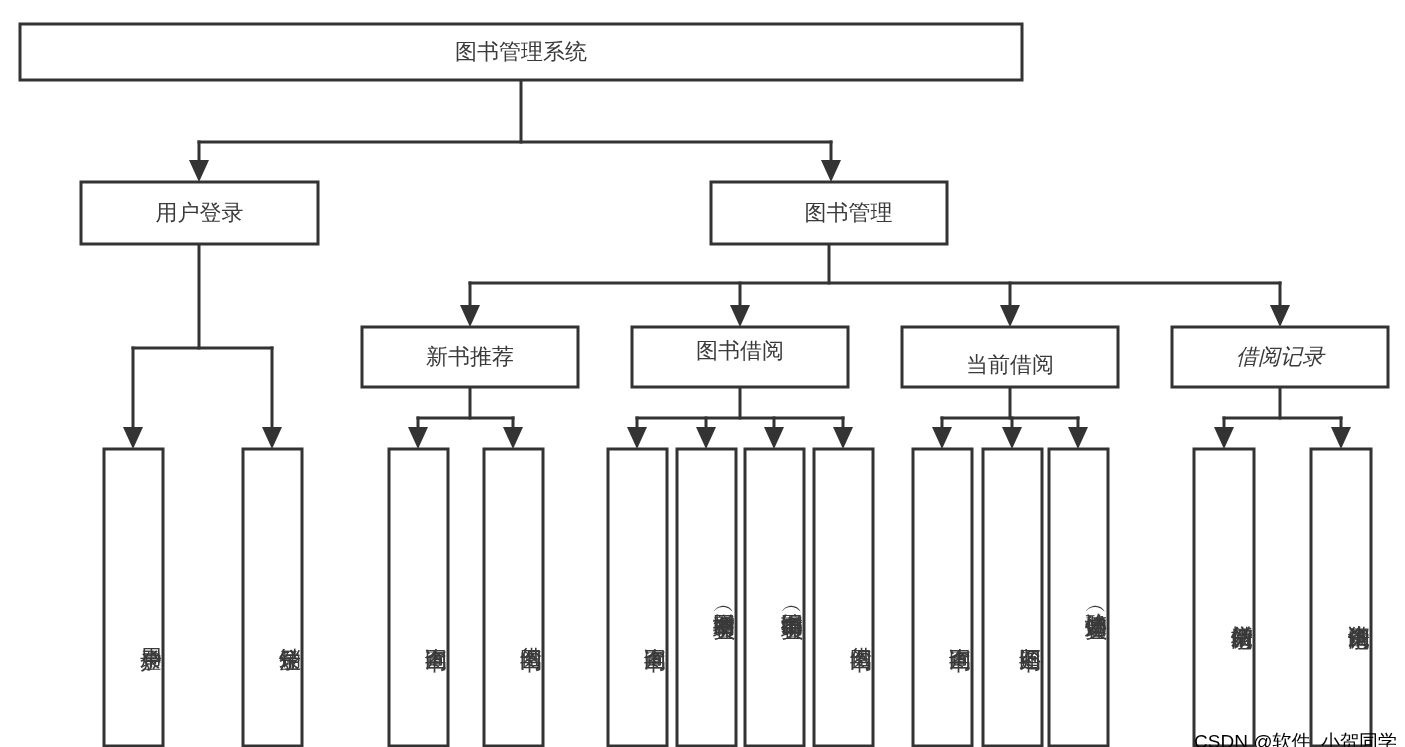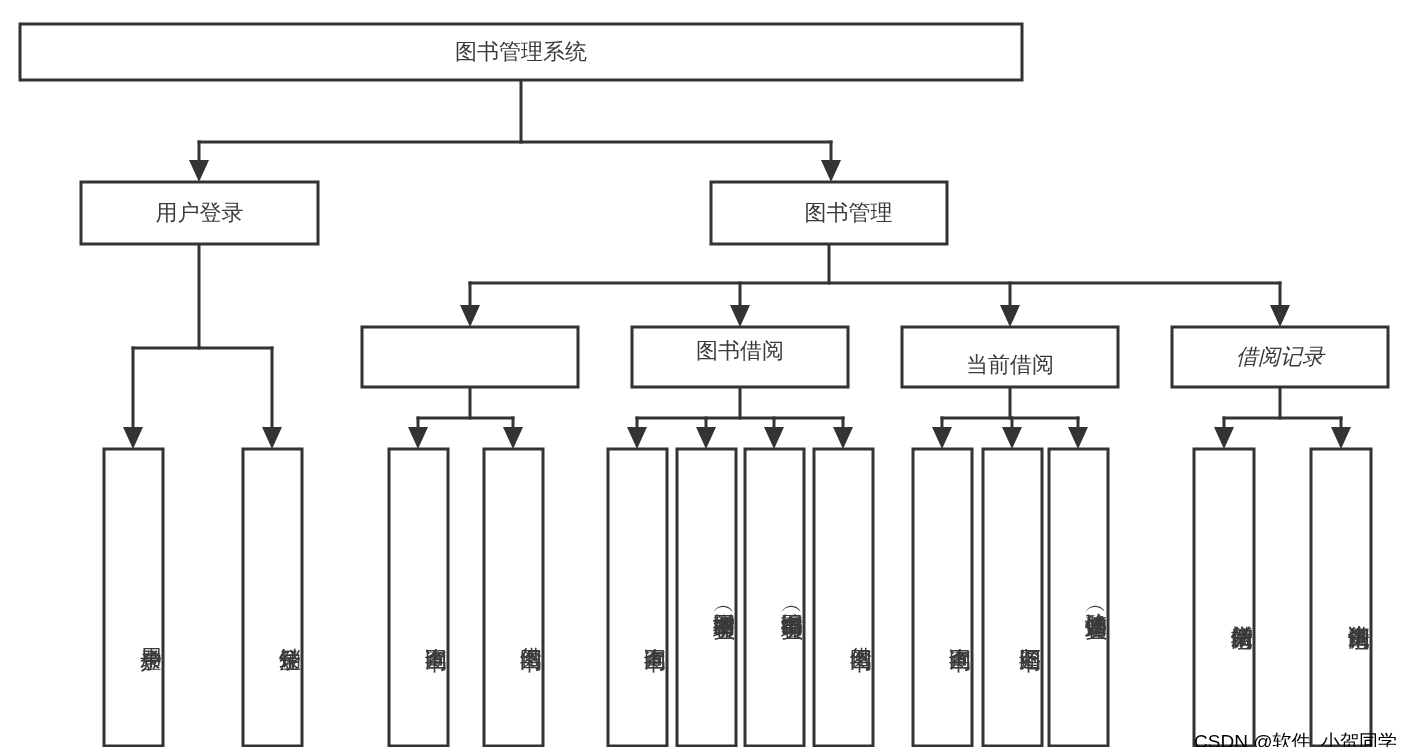--- a/index.html
+++ b/index.html
@@ -178,20 +178,21 @@
     <rect class="node-box" x="1049" y="437" width="59" height="297"></rect>
     <rect class="node-box" x="1194" y="437" width="60" height="297"></rect>
     <rect class="node-box" x="1311" y="437" width="60" height="297"></rect>
   </svg>
 
   <div class="hlabel-wrap" style="left:20px; top:12px; width:1002px; height:56px;">图书管理系统</div>
 
   <div class="hlabel-wrap" style="left:81px; top:170px; width:237px; height:62px;">用户登录</div>
   <div class="hlabel-wrap" style="left:711px; top:170px; width:275px; height:62px;">图书管理</div>
 
+  <div class="hlabel-wrap" style="left:362px; top:315px; width:216px; height:60px;">新书推荐</div>
   <div class="hlabel-wrap" style="left:632px; top:315px; width:216px; height:48px;">图书借阅</div>
   <div class="hlabel-wrap" style="left:902px; top:315px; width:216px; height:75px;">当前借阅</div>
   <div class="hlabel-wrap" style="left:1172px; top:315px; width:216px; height:60px;font-style:italic;">借阅记录</div>
 
   <div class="vlabel-wrap" style="left:104px; top:515px; width:59px; height:210px;">用户登录</div>
   <div class="vlabel-wrap" style="left:243px; top:515px; width:59px; height:210px;">注销登录</div>
   <div class="vlabel-wrap" style="left:389px; top:515px; width:59px; height:210px;">查询图书</div>
   <div class="vlabel-wrap" style="left:484px; top:515px; width:59px; height:210px;">借阅图书</div>
   <div class="vlabel-wrap" style="left:608px; top:515px; width:59px; height:210px;">查询图书</div>
   <div class="vlabel-wrap" style="left:677px; top:445px; width:59px; height:285px;">新增图书（管理员）</div>

